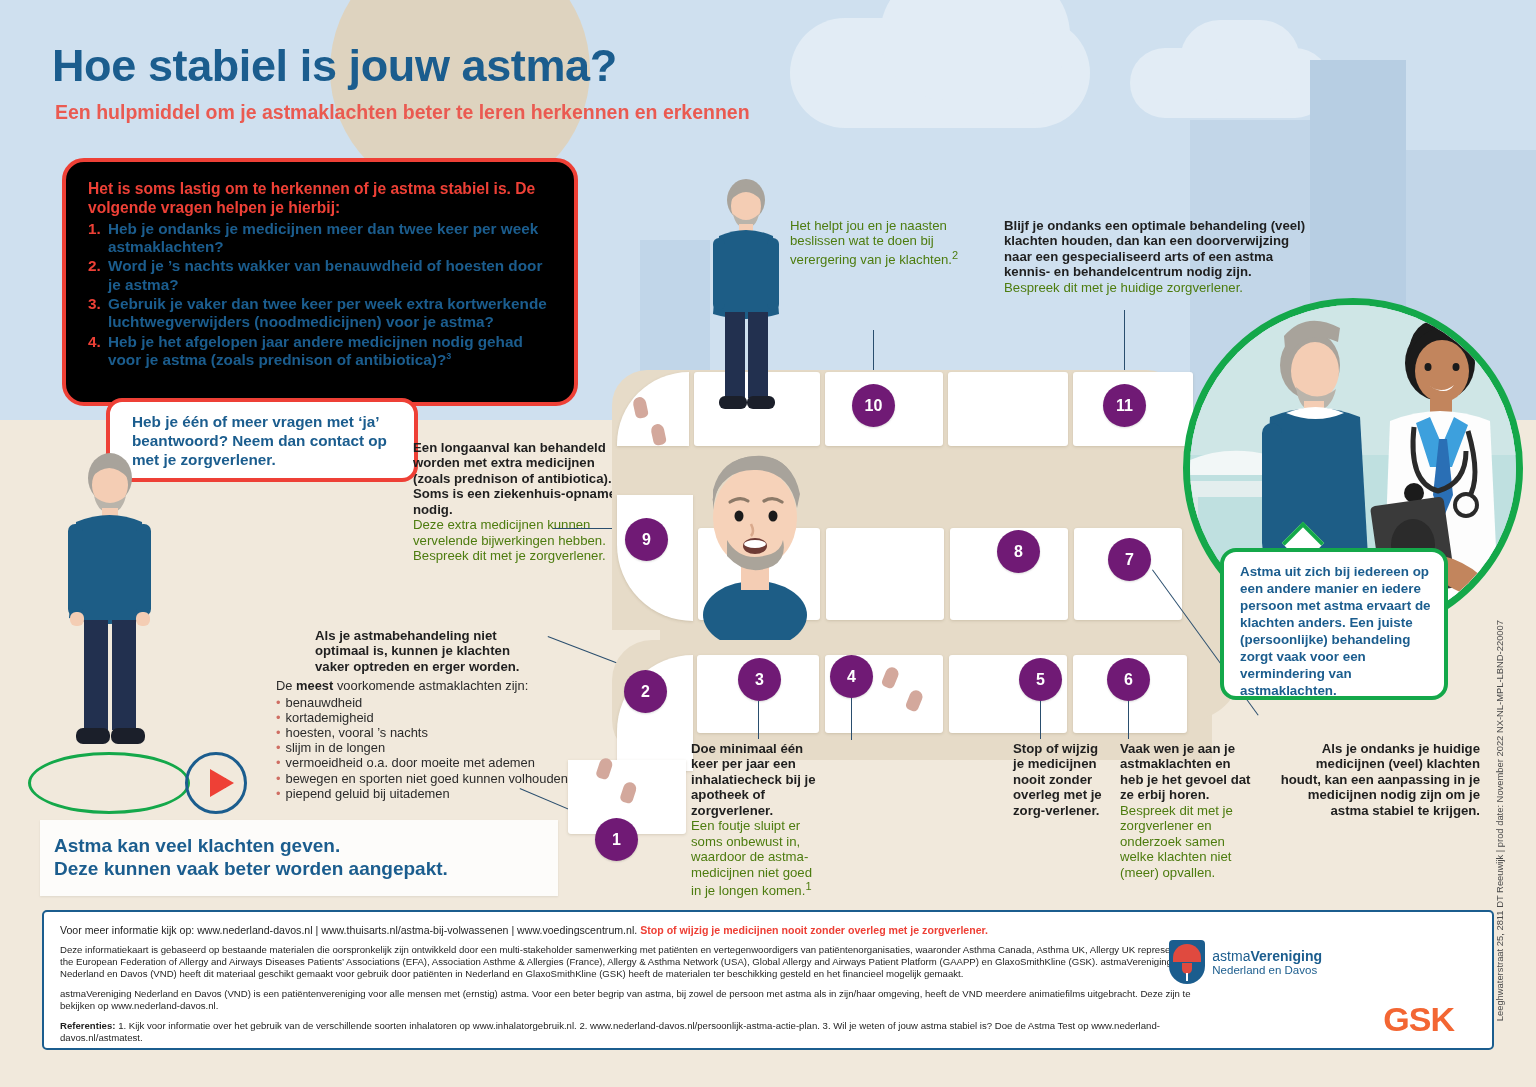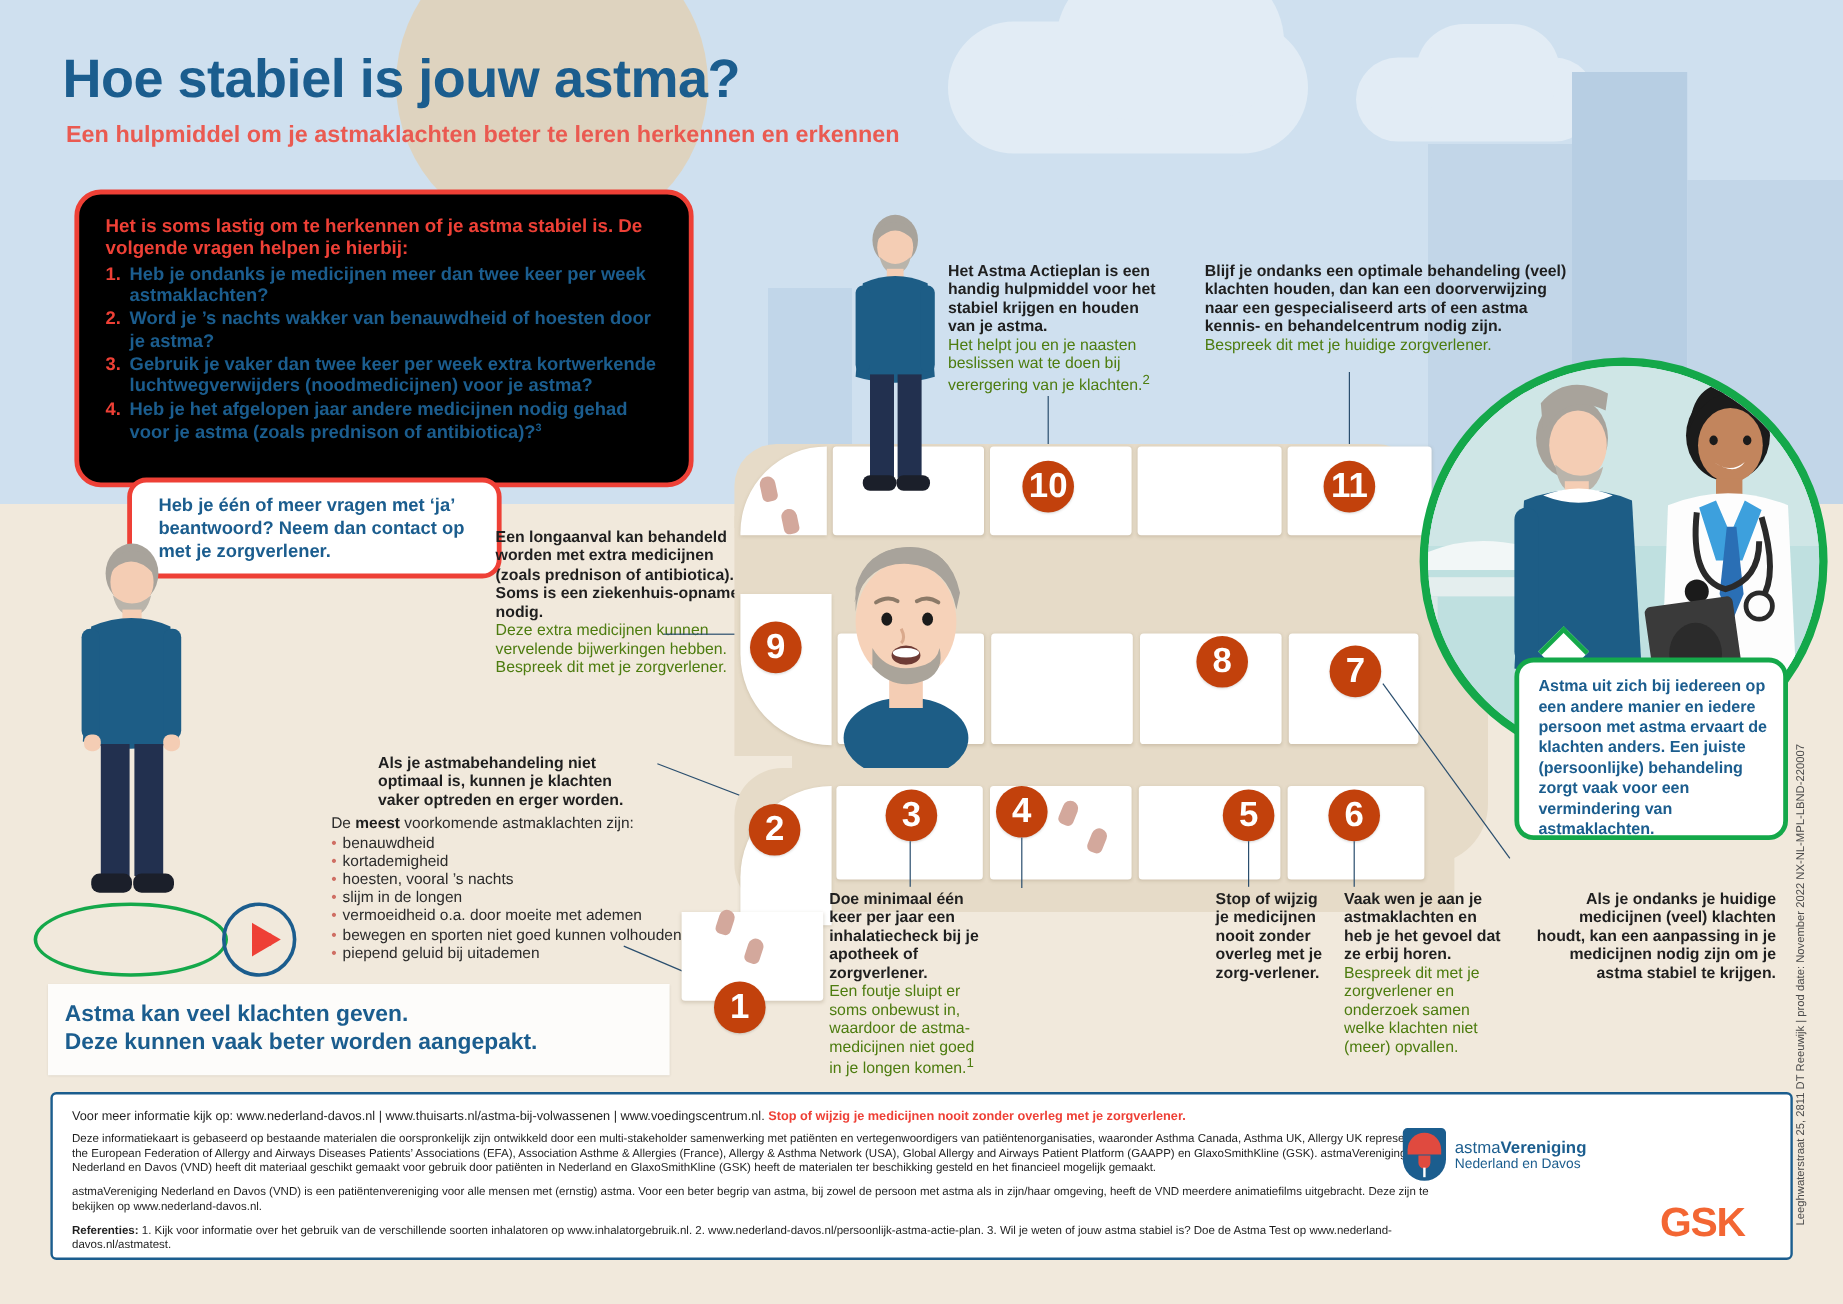--- a/index.html
+++ b/index.html
@@ -96,38 +96,38 @@
     box-shadow: 0 1px 3px rgba(120,100,70,.22);
   }
   .tile-curve {
     position: absolute; background: #ffffff;
     box-shadow: 0 1px 3px rgba(120,100,70,.22);
   }
   .pathband { position: absolute; background: #e6dbc8; }
 
   .numcircle {
     position: absolute; width: 40px; height: 40px; border-radius: 50%;
-    background: #c2410c; color: #fff; font-size: 29px; font-weight: bold;
+    background: #701a75; color: #fff; font-size: 16px; font-weight: bold;
     display: flex; align-items: center; justify-content: center;
     box-shadow: 0 1px 2px rgba(0,0,0,.15);
   }
   .leader { position: absolute; background: #2a4e6e; width: 1px; }
   .leader-h { position: absolute; background: #2a4e6e; height: 1px; }
 
   .foot { position: absolute; width: 13px; height: 21px; background: #d3a89c;
           border-radius: 7px 7px 5px 5px; }
 
   
   .doc-circle {
     position: absolute; left: 1183px; top: 298px; width: 340px; height: 340px;
     border-radius: 50%; border: 7px solid #14a84a; overflow: hidden;
     background: #bfe0e0;
   }
   .speech-green {
-    position: absolute; left: 1262px; top: 548px; width: 228px; height: 152px;
+    position: absolute; left: 1220px; top: 548px; width: 228px; height: 152px;
     background: #fff; border: 4px solid #14a84a; border-radius: 16px;
     padding: 11px 10px 8px 16px;
     font-size: 13.4px; font-weight: bold; color: #1b5d8e; line-height: 1.27;
   }
   .speech-tail {
     position: absolute; left: 1288px; top: 528px; width: 30px; height: 30px;
     background: #fff; border-left: 4px solid #14a84a; border-top: 4px solid #14a84a;
     transform: rotate(45deg);
   }
 
@@ -255,21 +255,20 @@
       <li>hoesten, vooral ’s nachts</li>
       <li>slijm in de longen</li>
       <li>vermoeidheid o.a. door moeite met ademen</li>
       <li>bewegen en sporten niet goed kunnen volhouden</li>
       <li>piepend geluid bij uitademen</li>
     </ul>
   </div>
   <div style="position:absolute;left:520px;top:788px;width:115px;height:40px;border-top:1px solid #2a4e6e;transform:rotate(23deg);transform-origin:left top;"></div>
 
   <div class="ann ann-10">
-    <b>Het Astma Actieplan is een handig hulpmiddel voor het stabiel krijgen en houden van je astma.</b>
     <span class="body"><span>Het helpt jou en je naasten beslissen wat te doen bij verergering van je klachten.</span><sup>2</sup></span>
   </div>
   <div class="leader" style="left:873px;top:330px;height:62px;"></div>
 
   <div class="ann ann-11">
     <b>Blijf je ondanks een optimale behandeling (veel) klachten houden, dan kan een doorverwijzing naar een gespecialiseerd arts of een astma kennis- en behandelcentrum nodig zijn.</b>
     <span class="body">Bespreek dit met je huidige zorgverlener.</span>
   </div>
   <div class="leader" style="left:1124px;top:310px;height:82px;"></div>
 

